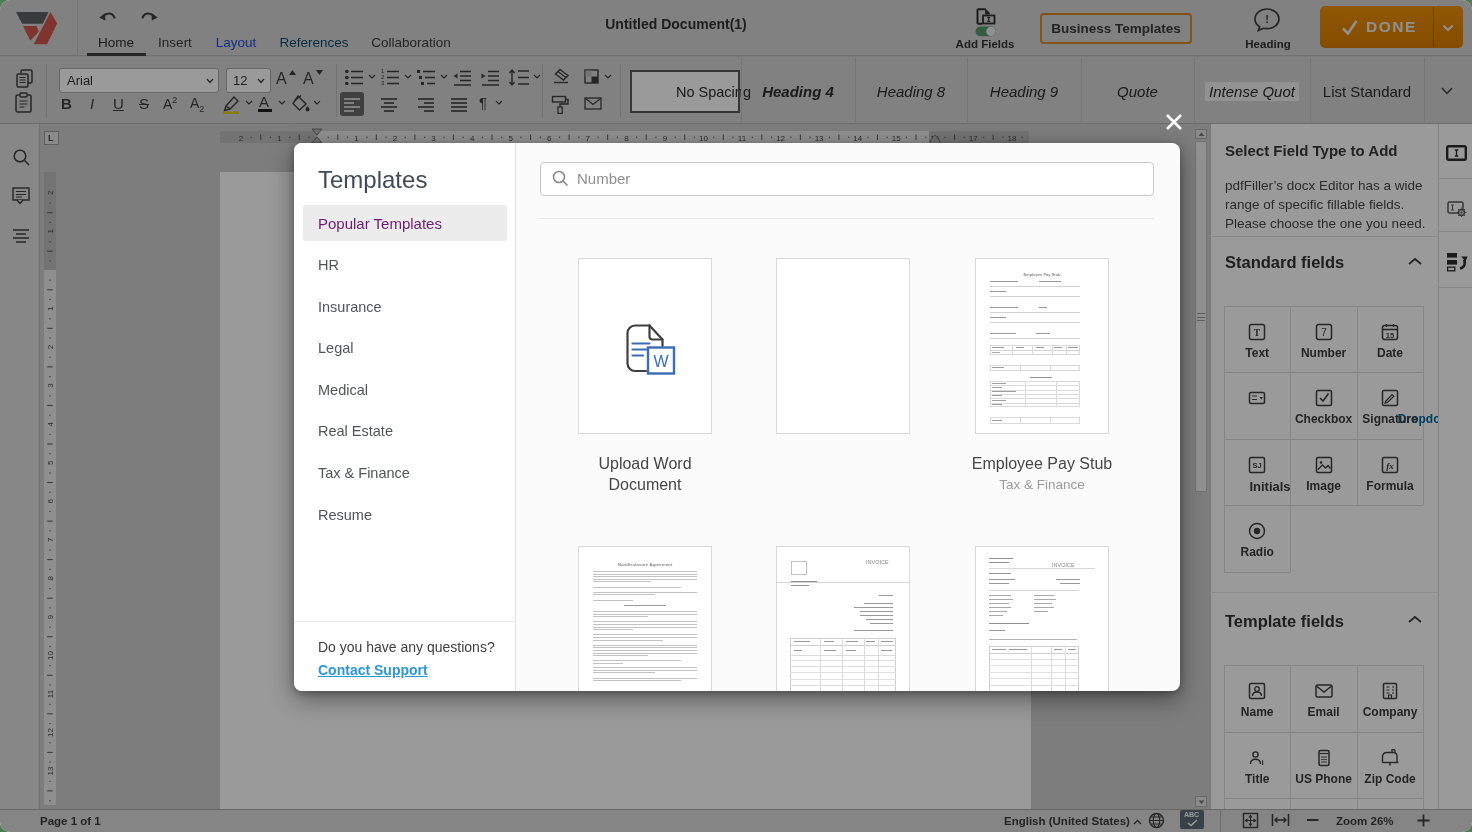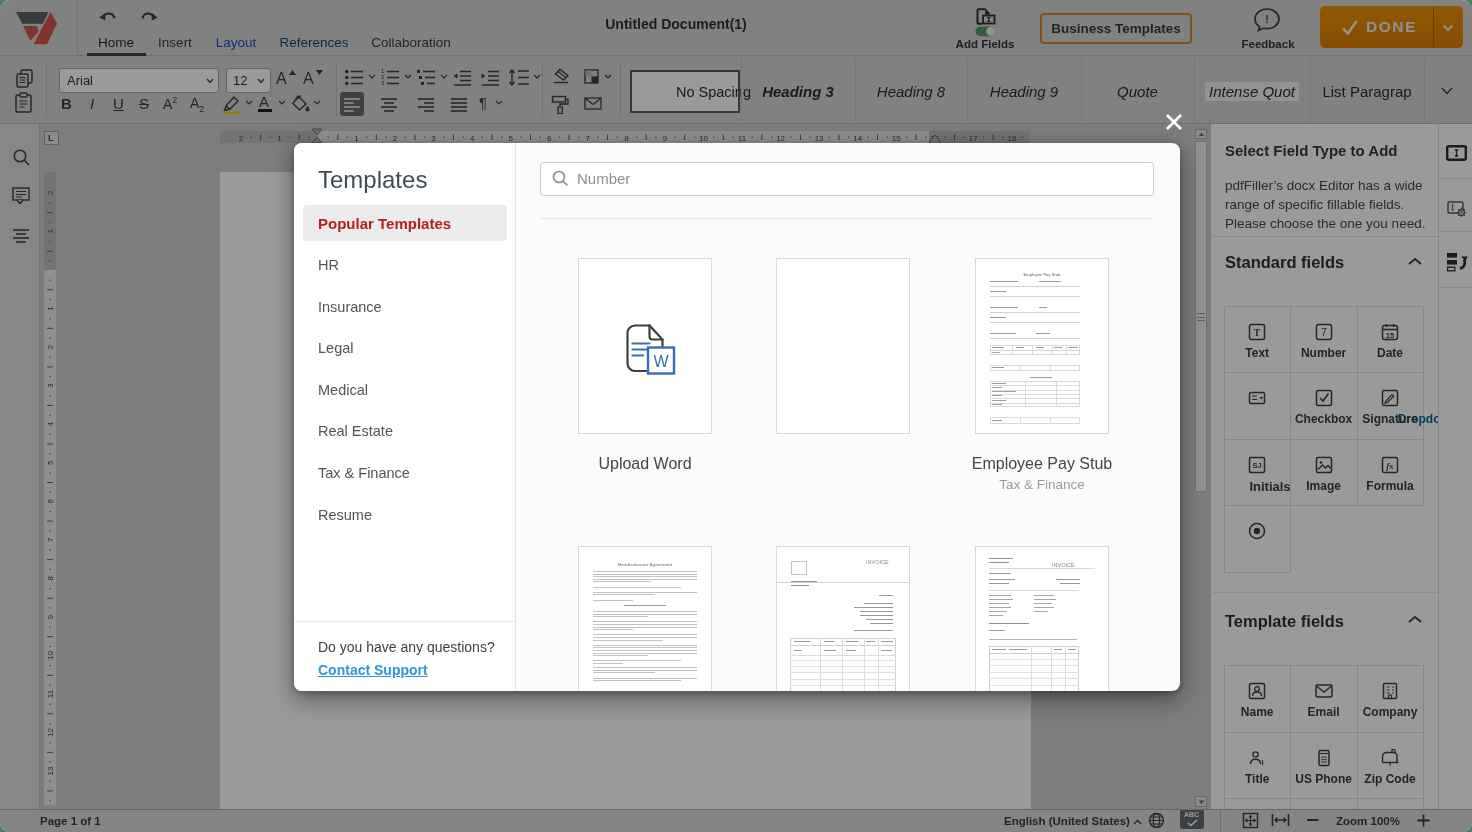--- a/index.html
+++ b/index.html
@@ -36,21 +36,21 @@
 <rect x="0.5" y="18.6" width="20.5" height="9.6" rx="4.8" fill="#58996b"></rect>
 <circle cx="16" cy="23.4" r="4.7" fill="#efefef"></circle>
     </svg>
     <div style="position:absolute;left:785px;top:38px;font-size:11.5px;color:#333;font-weight:700;white-space:nowrap;width:400px;text-align:center;">Add Fields</div>
     <div style="position:absolute;left:1040px;top:13px;width:152px;height:31px;border:2px solid #d8882a;border-radius:4px;"></div>
     <div style="position:absolute;left:1040px;top:21px;font-size:13.5px;color:#3a3a3a;font-weight:700;white-space:nowrap;width:152px;text-align:center;">Business Templates</div>
     <svg style="position:absolute;left:1253px;top:7px" width="28" height="26" viewBox="0 0 28 26" fill="none">
       <path d="M14 2 C7.4 2 2 6.5 2 12 c0 3.2 1.8 6 4.6 7.8 L5.4 23.4 l5 -2.1 c1.1 .3 2.3 .4 3.6 .4 6.6 0 12 -4.5 12 -9.8 S20.6 2 14 2 Z" stroke="#3f3f3f" stroke-width="1.7"></path>
 <text x="14" y="16" font-size="11" font-weight="bold" fill="#3f3f3f" text-anchor="middle" font-family="Liberation Sans">!</text>
     </svg>
-    <div style="position:absolute;left:1068px;top:38px;font-size:11.5px;color:#333;font-weight:700;white-space:nowrap;width:400px;text-align:center;">Feedback</div>
+    <div style="position:absolute;left:1068px;top:38px;font-size:11.5px;color:#333;font-weight:700;white-space:nowrap;width:400px;text-align:center;">Heading</div>
     <div style="position:absolute;left:1320px;top:6px;width:143px;height:42px;border-radius:5px;background:linear-gradient(#ee9307,#dd7e02);"></div>
     <svg style="position:absolute;left:1341px;top:19px" width="17" height="16" viewBox="0 0 17 16" fill="none">
       <path d="M2 9.5 L7 14.5 L15.5 2" stroke="#f0f0f0" stroke-width="2.5"></path>
     </svg>
     <div style="position:absolute;left:1366px;top:18px;font-size:15.5px;color:#efefef;font-weight:700;white-space:nowrap;letter-spacing:1.5px;">DONE</div>
     <div style="position:absolute;left:1433px;top:7px;width:1px;height:40px;background:rgba(130,60,0,0.5);"></div>
     <svg style="position:absolute;left:1442px;top:24px" width="12" height="8" viewBox="0 0 12 8" fill="none">
       <path d="M1.5 1.5 L6 6 L10.5 1.5" stroke="#eee" stroke-width="2"></path>
     </svg>
     <div style="position:absolute;left:0px;top:57px;width:1472px;height:67px;background:#d6d6d6;border-bottom:1px solid #b5b5b5;"></div>
@@ -202,31 +202,31 @@
 <rect x="7" y="12" width="4.2" height="6.5" stroke="#3f3f3f" stroke-width="1.3"></rect>
     </svg>
     <svg style="position:absolute;left:584px;top:97px" width="18" height="13" viewBox="0 0 18 13" fill="none">
       <rect x="1" y="1" width="16" height="11" stroke="#3f3f3f" stroke-width="1.3"></rect>
       <path d="M1.5 1.5 L9 7.5 L16.5 1.5" stroke="#3f3f3f" stroke-width="1.3"></path>
     </svg>
     <div style="position:absolute;left:620px;top:64px;width:1px;height:53px;background:#bdbdbd;"></div>
     <div style="position:absolute;left:630px;top:70px;width:110px;height:43px;background:#fff;border:2px solid #5a5a5a;"></div>
     <div style="position:absolute;left:630px;top:84px;font-size:14.5px;color:#2d2d2d;font-weight:400;white-space:nowrap;width:90px;text-align:center;padding-left:46px;">No Spacing</div>
     <div style="position:absolute;left:741px;top:58px;width:1px;height:64px;background:#c4c4c4;"></div>
-    <div style="position:absolute;left:741px;top:83px;font-size:15px;color:#2d2d2d;font-weight:700;white-space:nowrap;width:114px;text-align:center;font-style:italic;">Heading 3</div>
+    <div style="position:absolute;left:741px;top:83px;font-size:15px;color:#2d2d2d;font-weight:700;white-space:nowrap;width:114px;text-align:center;font-style:italic;">Heading 4</div>
     <div style="position:absolute;left:855px;top:58px;width:1px;height:64px;background:#c4c4c4;"></div>
     <div style="position:absolute;left:855px;top:83px;font-size:15px;color:#2d2d2d;font-weight:400;white-space:nowrap;width:112px;text-align:center;font-style:italic;">Heading 8</div>
     <div style="position:absolute;left:967px;top:58px;width:1px;height:64px;background:#c4c4c4;"></div>
     <div style="position:absolute;left:967px;top:83px;font-size:15px;color:#2d2d2d;font-weight:400;white-space:nowrap;width:114px;text-align:center;font-style:italic;">Heading 9</div>
     <div style="position:absolute;left:1081px;top:58px;width:1px;height:64px;background:#c4c4c4;"></div>
     <div style="position:absolute;left:1081px;top:83px;font-size:15px;color:#2d2d2d;font-weight:400;white-space:nowrap;width:113px;text-align:center;font-style:italic;">Quote</div>
     <div style="position:absolute;left:1194px;top:58px;width:1px;height:64px;background:#c4c4c4;"></div>
     <div style="position:absolute;left:1194px;top:83px;font-size:15px;color:#2d2d2d;font-weight:400;white-space:nowrap;width:116px;text-align:center;font-style:italic;"><span style="background:#f2f2f2;padding:1px 4px;">Intense Quot</span></div>
     <div style="position:absolute;left:1310px;top:58px;width:1px;height:64px;background:#c4c4c4;"></div>
-    <div style="position:absolute;left:1310px;top:83px;font-size:15px;color:#2d2d2d;font-weight:400;white-space:nowrap;width:114px;text-align:center;">List Paragrap</div>
+    <div style="position:absolute;left:1310px;top:83px;font-size:15px;color:#2d2d2d;font-weight:400;white-space:nowrap;width:114px;text-align:center;">List Standard</div>
     <div style="position:absolute;left:1424px;top:58px;width:1px;height:64px;background:#c4c4c4;"></div>
     <svg style="position:absolute;left:1440px;top:86px" width="14" height="9" viewBox="0 0 14 9" fill="none">
       <path d="M2 2 L7 7.5 L12 2" stroke="#3f3f3f" stroke-width="1.5"></path>
     </svg>
     <div style="position:absolute;left:0px;top:124px;width:40px;height:685px;background:#e0e0e0;border-right:1px solid #bbbbbb;"></div>
     <svg style="position:absolute;left:12px;top:148px" width="19" height="19" viewBox="0 0 19 19" fill="none">
       <circle cx="8" cy="8" r="5.8" stroke="#3f3f3f" stroke-width="1.5"></circle>
       <path d="M12.3 12.3 L17 17" stroke="#3f3f3f" stroke-width="1.5"></path>
     </svg>
     <svg style="position:absolute;left:12px;top:187px" width="19" height="17" viewBox="0 0 19 17" fill="none">
@@ -475,20 +475,21 @@
     <div style="position:absolute;left:1123.6000000000001px;top:478.8px;font-size:12px;color:#3d3d3d;font-weight:700;white-space:nowrap;width:400px;text-align:center;">Image</div>
     <svg style="position:absolute;left:1381.0px;top:455.8px" width="18" height="18" viewBox="0 0 18 18" fill="none">
       <rect x="1.5" y="1.5" width="15" height="15" rx="1.5" stroke="#3f3f3f" stroke-width="1.5"></rect>
       <text x="9" y="12.5" font-size="9" font-style="italic" font-weight="bold" fill="#3f3f3f" text-anchor="middle" font-family="Liberation Serif">fx</text>
     </svg>
     <div style="position:absolute;left:1190.0px;top:478.8px;font-size:12px;color:#3d3d3d;font-weight:700;white-space:nowrap;width:400px;text-align:center;">Formula</div>
     <svg style="position:absolute;left:1248.2px;top:522.2px" width="18" height="18" viewBox="0 0 18 18" fill="none">
       <circle cx="9" cy="9" r="7.5" stroke="#3f3f3f" stroke-width="1.5"></circle>
       <circle cx="9" cy="9" r="3.2" fill="#3f3f3f"></circle>
     </svg>
+    <div style="position:absolute;left:1057.2px;top:545.2px;font-size:12px;color:#3d3d3d;font-weight:700;white-space:nowrap;width:400px;text-align:center;">Radio</div>
     <div style="position:absolute;left:1210px;top:592px;width:228px;height:1px;background:#e9e9e9;"></div>
     <div style="position:absolute;left:1225px;top:612px;font-size:16.5px;color:#333;font-weight:700;white-space:nowrap;">Template fields</div>
     <svg style="position:absolute;left:1407px;top:615px" width="16" height="9" viewBox="0 0 16 9" fill="none">
       <path d="M2 7 L8 2 L14 7" stroke="#3f3f3f" stroke-width="1.8"></path>
     </svg>
     <div style="position:absolute;left:1224px;top:665.2px;width:199.20000000000005px;height:1px;background:#dedede;"></div>
     <div style="position:absolute;left:1224px;top:731.6px;width:199.20000000000005px;height:1px;background:#dedede;"></div>
     <div style="position:absolute;left:1224px;top:798px;width:199.20000000000005px;height:1px;background:#dedede;"></div>
     <div style="position:absolute;left:1224.0px;top:665.2px;width:1px;height:143.79999999999995px;background:#dedede;"></div>
     <div style="position:absolute;left:1290.4px;top:665.2px;width:1px;height:143.79999999999995px;background:#dedede;"></div>
@@ -580,33 +581,33 @@
       <rect x="1.5" y="1.5" width="14" height="14" stroke="#3f3f3f" stroke-width="1.4"></rect>
 <path d="M8.5 4 v9 M4 8.5 h9 M7 5.5 L8.5 3.5 L10 5.5 M7 11.5 L8.5 13.5 L10 11.5 M5.5 7 L3.5 8.5 L5.5 10 M11.5 7 L13.5 8.5 L11.5 10" stroke="#3f3f3f" stroke-width="1.1"></path>
     </svg>
     <svg style="position:absolute;left:1271px;top:813px" width="19" height="14" viewBox="0 0 19 14" fill="none">
       <path d="M1.5 1 v12 M17.5 1 v12" stroke="#3f3f3f" stroke-width="1.6"></path>
 <path d="M4 7 h11 M6.5 4.5 L4 7 L6.5 9.5 M12.5 4.5 L15 7 L12.5 9.5" stroke="#3f3f3f" stroke-width="1.4"></path>
     </svg>
     <svg style="position:absolute;left:1307px;top:819px" width="12" height="3" viewBox="0 0 12 3" fill="none">
       <rect x="0" y="0" width="11.5" height="2" fill="#3f3f3f"></rect>
     </svg>
-    <div style="position:absolute;left:1336px;top:815px;font-size:11.5px;color:#3c3c3c;font-weight:700;white-space:nowrap;">Zoom 100%</div>
+    <div style="position:absolute;left:1336px;top:815px;font-size:11.5px;color:#3c3c3c;font-weight:700;white-space:nowrap;">Zoom 26%</div>
     <svg style="position:absolute;left:1416px;top:813px" width="15" height="15" viewBox="0 0 15 15" fill="none">
       <path d="M7.5 1.5 v12 M1.5 7.5 h12" stroke="#3f3f3f" stroke-width="1.8"></path>
     </svg>
     <div style="position:absolute;inset:0;background:rgba(0,0,0,0.395);z-index:40;"></div>
     <div style="position:absolute;left:294px;top:143px;width:886px;height:548px;z-index:50;border-radius:8px;background:#fbfbfb;box-shadow:0 8px 24px rgba(0,0,0,0.42),0 2px 6px rgba(0,0,0,0.25);">
       <svg style="position:absolute;left:870px;top:-31px" width="20" height="20" viewBox="0 0 20 20" fill="none">
         <path d="M3 3 L17 17 M17 3 L3 17" stroke="#fff" stroke-width="2.6"></path>
       </svg>
       <div style="position:absolute;left:0px;top:0px;width:222px;height:548px;background:#fff;border-right:1px solid #e2e2e2;border-radius:8px 0 0 8px;"></div>
       <div style="position:absolute;left:24px;top:23px;font-size:24px;color:#3e4b57;font-weight:400;white-space:nowrap;">Templates</div>
       <div style="position:absolute;left:9px;top:62px;width:204px;height:36px;background:#ececec;border-radius:3px;"></div>
-      <div style="position:absolute;left:24px;top:72px;font-size:15px;color:#b91c1c;font-weight:700;white-space:nowrap;">Popular Templates</div>
+      <div style="position:absolute;left:24px;top:72px;font-size:15px;color:#701a75;font-weight:400;white-space:nowrap;">Popular Templates</div>
       <div style="position:absolute;left:24px;top:114.0px;font-size:14.5px;color:#50555a;font-weight:400;white-space:nowrap;">HR</div>
       <div style="position:absolute;left:24px;top:155.6px;font-size:14.5px;color:#50555a;font-weight:400;white-space:nowrap;">Insurance</div>
       <div style="position:absolute;left:24px;top:197.2px;font-size:14.5px;color:#50555a;font-weight:400;white-space:nowrap;">Legal</div>
       <div style="position:absolute;left:24px;top:238.8px;font-size:14.5px;color:#50555a;font-weight:400;white-space:nowrap;">Medical</div>
       <div style="position:absolute;left:24px;top:280.4px;font-size:14.5px;color:#50555a;font-weight:400;white-space:nowrap;">Real Estate</div>
       <div style="position:absolute;left:24px;top:322.0px;font-size:14.5px;color:#50555a;font-weight:400;white-space:nowrap;">Tax &amp; Finance</div>
       <div style="position:absolute;left:24px;top:363.6px;font-size:14.5px;color:#50555a;font-weight:400;white-space:nowrap;">Resume</div>
       <div style="position:absolute;left:0px;top:478px;width:222px;height:1px;background:#e8e8e8;"></div>
       <div style="position:absolute;left:24px;top:496px;font-size:14px;color:#3f3f3f;font-weight:400;white-space:nowrap;">Do you have any questions?</div>
       <div style="position:absolute;left:24px;top:519px;font-size:14px;color:#2e97d5;font-weight:700;white-space:nowrap;text-decoration:underline;">Contact Support</div>
@@ -622,20 +623,21 @@
       <div style="position:absolute;left:681px;top:115px;width:134px;height:176px;background:#fff;border:1px solid #d9d9d9;"></div>
       <svg style="position:absolute;left:330px;top:179px" width="56" height="58" viewBox="0 0 56 58" fill="none">
 <path d="M11 3.5 h14.5 M11 3.5 a7.5 7.5 0 0 0 -7.5 7.5 v30.5 a7.5 7.5 0 0 0 7.5 7.5 h11" stroke="#3f3f3f" stroke-width="2.2" stroke-linecap="round"></path>
 <path d="M25.5 3.5 L38.5 17.5 M38.5 17.5 v6.5" stroke="#3f3f3f" stroke-width="2.2" stroke-linecap="round"></path>
 <path d="M25.5 3.5 v11 a3 3 0 0 0 3 3 h10" stroke="#3f3f3f" stroke-width="2.2" stroke-linecap="round"></path>
 <path d="M8.5 21.5 h17 M8.5 27.5 h14 M8.5 33.5 h10.5" stroke="#3a6db5" stroke-width="2.2" stroke-linecap="round"></path>
 <rect x="24" y="25.5" width="26" height="26" stroke="#3a6db5" stroke-width="2.4" fill="#fff"></rect>
 <text x="37" y="45" font-size="16" fill="#3a6db5" text-anchor="middle" font-family="Liberation Sans">W</text>
 </svg>
       <div style="position:absolute;left:151px;top:312px;font-size:16px;color:#464646;font-weight:400;white-space:nowrap;width:400px;text-align:center;">Upload Word</div>
+      <div style="position:absolute;left:151px;top:333px;font-size:16px;color:#464646;font-weight:400;white-space:nowrap;width:400px;text-align:center;">Document</div>
       <div style="position:absolute;left:548px;top:312px;font-size:16px;color:#464646;font-weight:400;white-space:nowrap;width:400px;text-align:center;">Employee Pay Stub</div>
       <div style="position:absolute;left:548px;top:334px;font-size:13.5px;color:#9b9b9b;font-weight:400;white-space:nowrap;width:400px;text-align:center;">Tax &amp; Finance</div>
       <div style="position:absolute;left:548px;top:129px;font-size:4px;color:#8a8a8a;font-weight:700;white-space:nowrap;width:400px;text-align:center;">Employee Pay Stub</div>
       <div style="position:absolute;left:696px;top:138px;width:28px;height:1.2px;background:#999;"></div>
       <div style="position:absolute;left:745px;top:138px;width:22px;height:1.2px;background:#999;"></div>
       <div style="position:absolute;left:696px;top:143px;width:90px;height:0.8px;background:#d2d2d2;"></div>
       <div style="position:absolute;left:696px;top:148px;width:16px;height:1.2px;background:#999;"></div>
       <div style="position:absolute;left:696px;top:153px;width:90px;height:0.8px;background:#d2d2d2;"></div>
       <div style="position:absolute;left:696px;top:164px;width:28px;height:1.2px;background:#999;"></div>
       <div style="position:absolute;left:745px;top:164px;width:8px;height:1.2px;background:#999;"></div>

